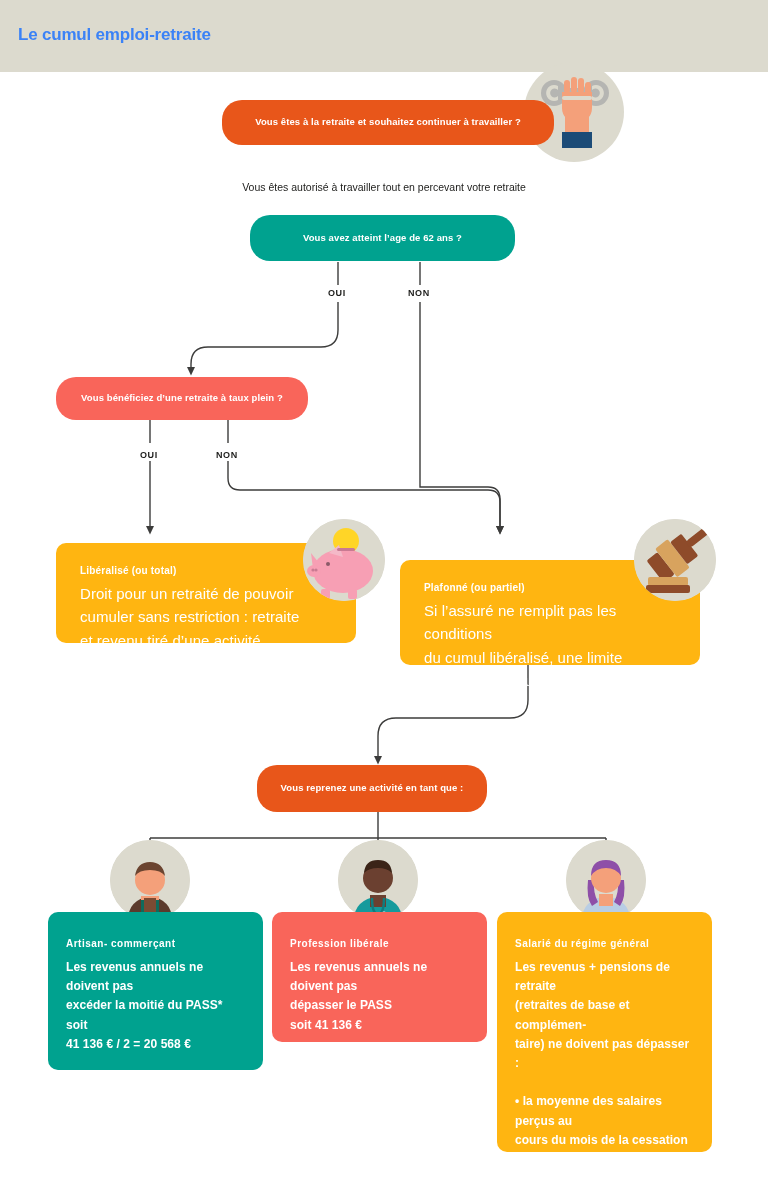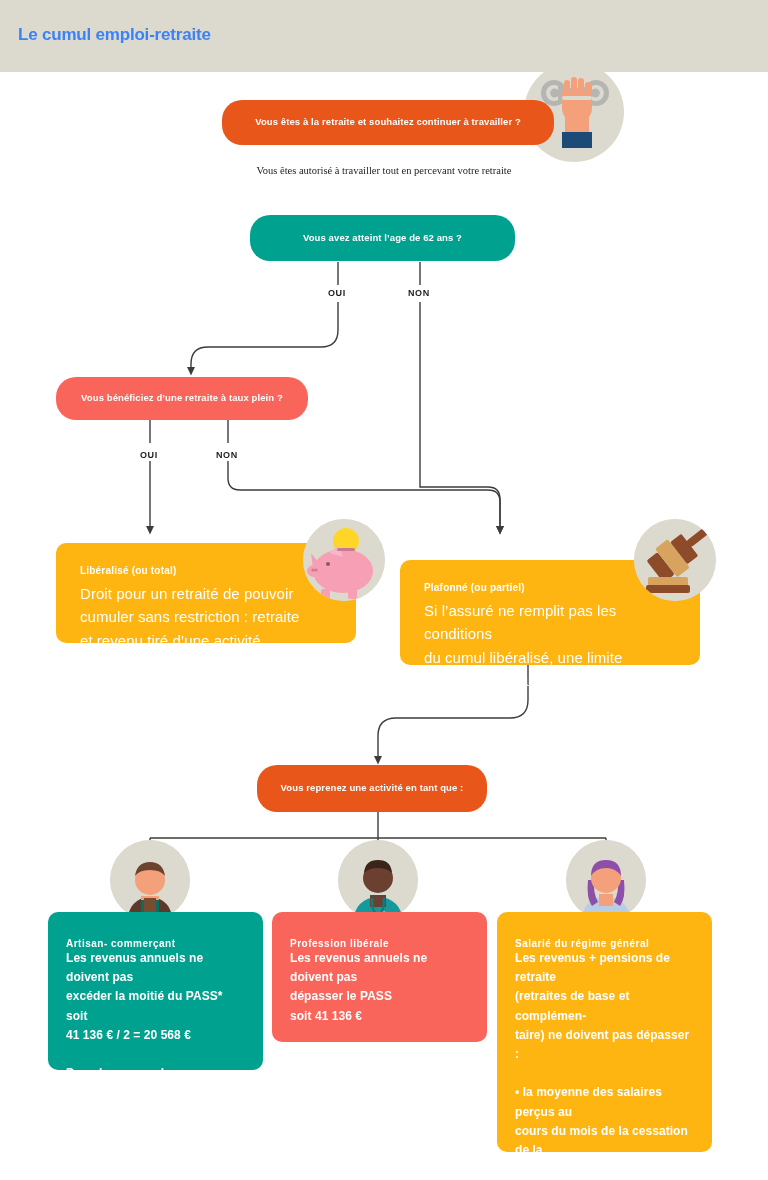--- a/index.html
+++ b/index.html
@@ -108,20 +108,21 @@
   
   .persona-card {
     position: absolute;
     border-radius: 10px;
     color: #ffffff;
     padding: 26px 18px 18px 18px;
   }
   .persona-card .pc-title {
     font-size: 10px;
     font-weight: bold;
+    margin-bottom: 9px;
     letter-spacing: 0.5px;
   }
   .persona-card .pc-body {
     font-size: 12px;
     line-height: 1.6;
     white-space: pre-line;
     letter-spacing: 0.05px;
     font-weight: bold;
   }
 
@@ -200,21 +201,21 @@
       <path d="M150 838 L150 852"></path>
       <path d="M378 838 L378 852"></path>
       <path d="M606 838 L606 852"></path>
     </g>
   </svg>
 
   <div class="node node-center c-orange" style="left:222px; top:100px; width:332px; height:45px;">
     <span class="n-title">Vous êtes à la retraite et souhaitez continuer à travailler ?</span>
   </div>
 
-  <div class="free-text" style="top:165px;font-family:Liberation Serif, serif;">Vous êtes autorisé à travailler tout en percevant votre retraite</div>
+  <div class="free-text" style="top:181px;">Vous êtes autorisé à travailler tout en percevant votre retraite</div>
 
   <div class="node node-center c-teal" style="left:250px; top:215px; width:265px; height:46px;">
     <span class="n-title">Vous avez atteint l’age de 62 ans ?</span>
   </div>
 
   <div class="branch-label" style="left:328px; top:288px;">OUI</div>
   <div class="branch-label" style="left:408px; top:288px;">NON</div>
 
   <div class="node node-center c-red" style="left:56px; top:377px; width:252px; height:43px;">
     <span class="n-title">Vous bénéficiez d’une retraite à taux plein ?</span>

